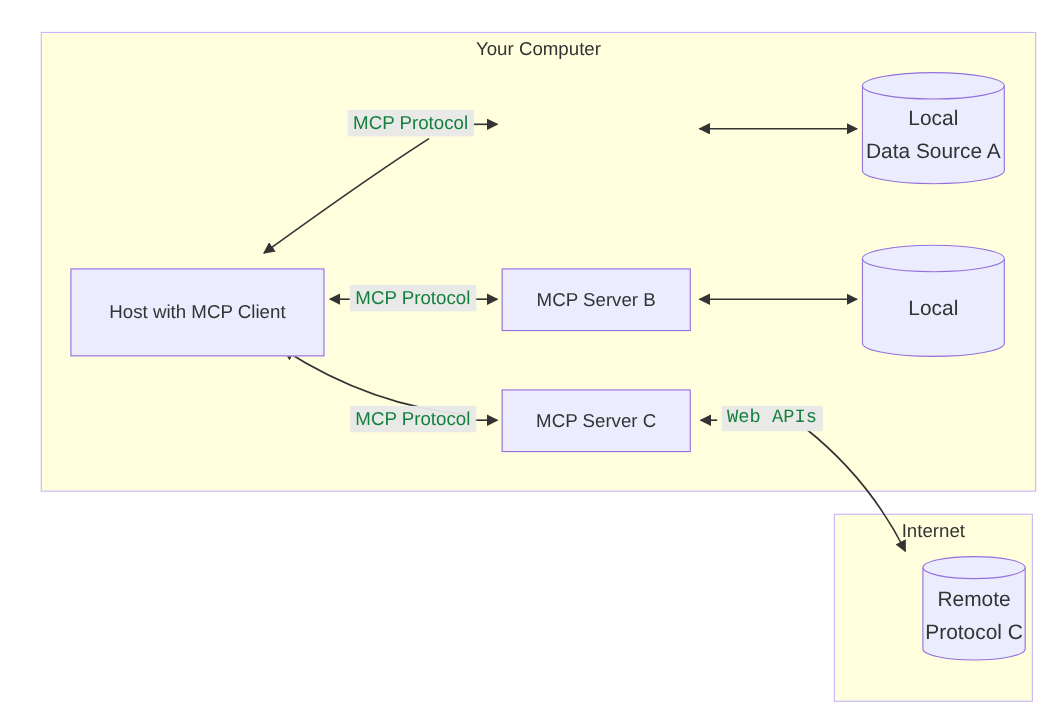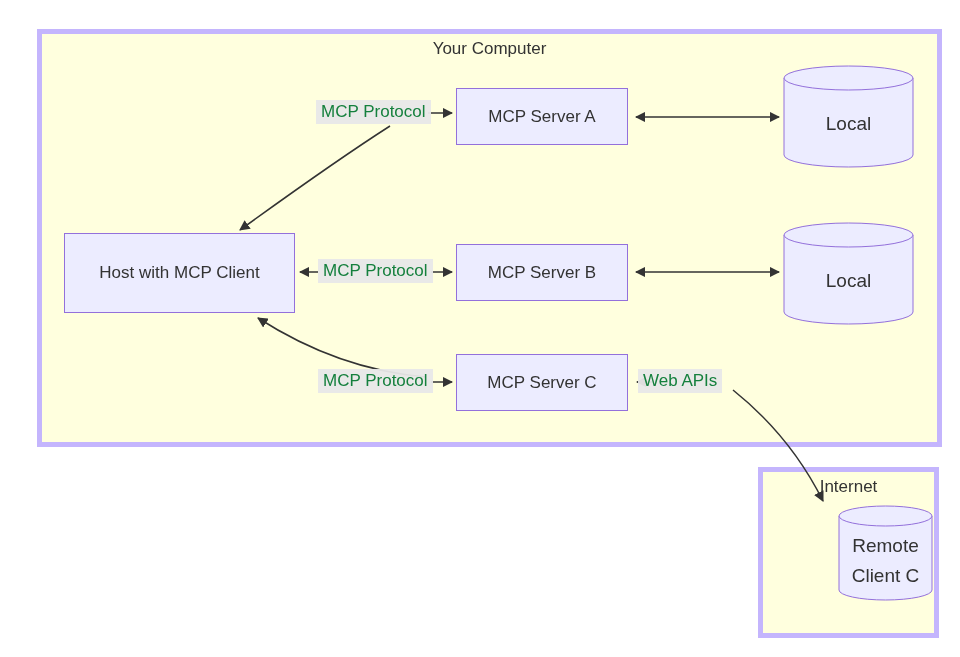--- a/index.html
+++ b/index.html
@@ -11,21 +11,21 @@
     width: 960px;
     height: 657px;
     background: #ffffff;
     overflow: hidden;
   }
 
   
   .group {
     position: absolute;
     background: #ffffde;
-    border: 5px solid #c4b5fd;
+    border: 1px solid #c4b5fd;
   }
   .group-title {
     position: absolute;
     top: 5px;
     left: 0;
     width: 100%;
     text-align: center;
     font-size: 17px;
     color: #333333;
   }
@@ -54,21 +54,21 @@
     display: flex;
     flex-direction: column;
     align-items: center;
     justify-content: center;
     font-size: 17px;
     line-height: 1.5;
     text-align: center;
     color: #333333;
     z-index: 3;
   }
-  .node-host     { left: 64px;  top: 233px; width: 231px; height: 80px; }
+  .node-host     { left: 64px;  top: 244px; width: 231px; height: 80px; }
   .node-server-a { left: 456px; top: 88px;  width: 172px; height: 57px; }
   .node-server-b { left: 456px; top: 244px; width: 172px; height: 57px; }
   .node-server-c { left: 456px; top: 354px; width: 172px; height: 57px; }
 
   
   .cylinder {
     position: absolute;
     z-index: 3;
   }
   .cylinder svg { display: block; }
@@ -95,21 +95,21 @@
     background: rgba(232, 232, 232, 0.95);
     color: #15803d;
     font-size: 17px;
     padding: 2px 5px;
     white-space: nowrap;
     z-index: 4;
   }
   .label-protocol-a { left: 316px; top: 100px; }
   .label-protocol-b { left: 318px; top: 259px; }
   .label-protocol-c { left: 318px; top: 369px; }
-  .label-web-apis   { left: 638px; top: 369px; }
+  .label-web-apis   { left: 656px; top: 369px; font-family: Liberation Mono, monospace; }
 </style>
 </head>
 <body>
 
 <div class="canvas">
 
   <div class="group group-your-computer">
     <div class="group-title">Your Computer</div>
   </div>
 
@@ -138,60 +138,58 @@
     <path class="edge" d="M 431 382 L 452 382" marker-end="url(#arrow)"></path>
 
     <path class="edge" d="M 652 382 L 637 382" marker-end="url(#arrow)"></path>
     <path class="edge" d="M 733 390 C 768 418, 800 455, 823 501" marker-end="url(#arrow)"></path>
   </svg>
 
   <div class="node node-host">
     <span>Host with MCP Client</span>
   </div>
 
-  <div class="node node-server-a">
-    <span>MCP Server A</span>
-  </div>
 
   <div class="node node-server-b">
     <span>MCP Server B</span>
   </div>
 
   <div class="node node-server-c">
     <span>MCP Server C</span>
   </div>
 
   <div class="cylinder cyl-a">
     <svg width="131" height="103" viewBox="0 0 131 103">
       <path d="M1 13 v77 a64.5 12 0 0 0 129 0 v-77" fill="#ECECFF" stroke="#9370DB" stroke-width="1"></path>
       <ellipse cx="65.5" cy="13" rx="64.5" ry="12" fill="#ECECFF" stroke="#9370DB" stroke-width="1"></ellipse>
     </svg>
     <div class="cyl-text">
       <span>Local</span>
+      <span>Data Source A</span>
     </div>
   </div>
 
   <div class="cylinder cyl-b">
     <svg width="131" height="103" viewBox="0 0 131 103">
       <path d="M1 13 v77 a64.5 12 0 0 0 129 0 v-77" fill="#ECECFF" stroke="#9370DB" stroke-width="1"></path>
       <ellipse cx="65.5" cy="13" rx="64.5" ry="12" fill="#ECECFF" stroke="#9370DB" stroke-width="1"></ellipse>
     </svg>
     <div class="cyl-text">
       <span>Local</span>
     </div>
   </div>
 
   <div class="cylinder cyl-remote">
     <svg width="95" height="97" viewBox="0 0 95 97">
       <path d="M1 11 v74 a46.5 10 0 0 0 93 0 v-74" fill="#ECECFF" stroke="#9370DB" stroke-width="1"></path>
       <ellipse cx="47.5" cy="11" rx="46.5" ry="10" fill="#ECECFF" stroke="#9370DB" stroke-width="1"></ellipse>
     </svg>
     <div class="cyl-text">
       <span>Remote</span>
-      <span>Client C</span>
+      <span>Protocol C</span>
     </div>
   </div>
 
   <div class="edge-label label-protocol-a">MCP Protocol</div>
   <div class="edge-label label-protocol-b">MCP Protocol</div>
   <div class="edge-label label-protocol-c">MCP Protocol</div>
   <div class="edge-label label-web-apis">Web APIs</div>
 
 </div>
 

